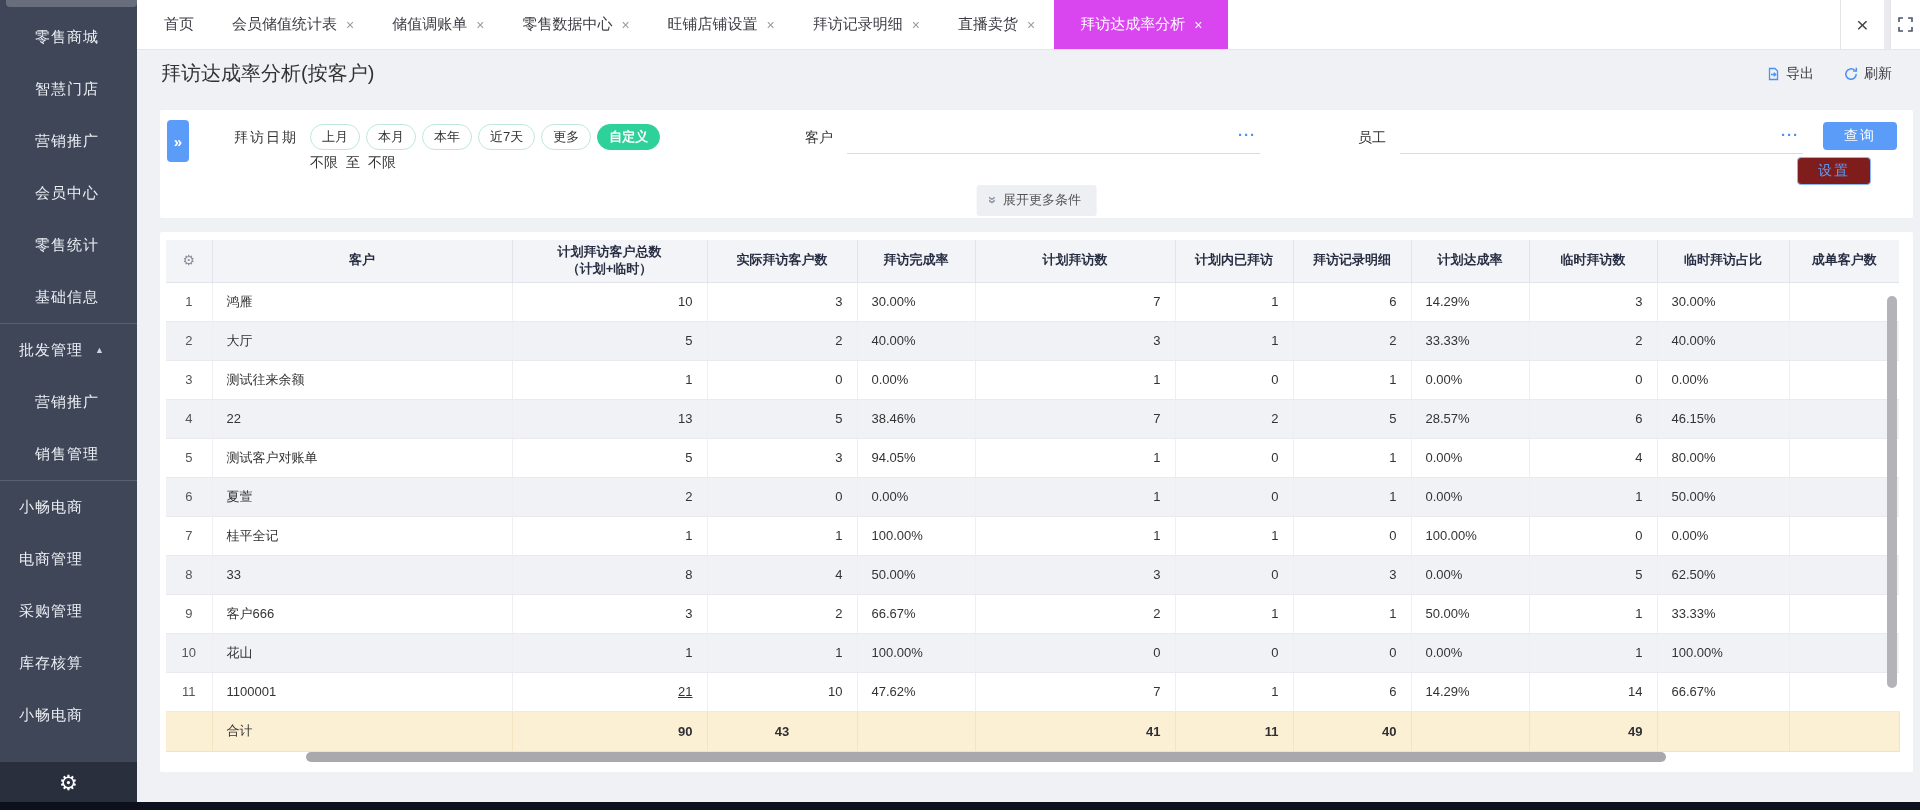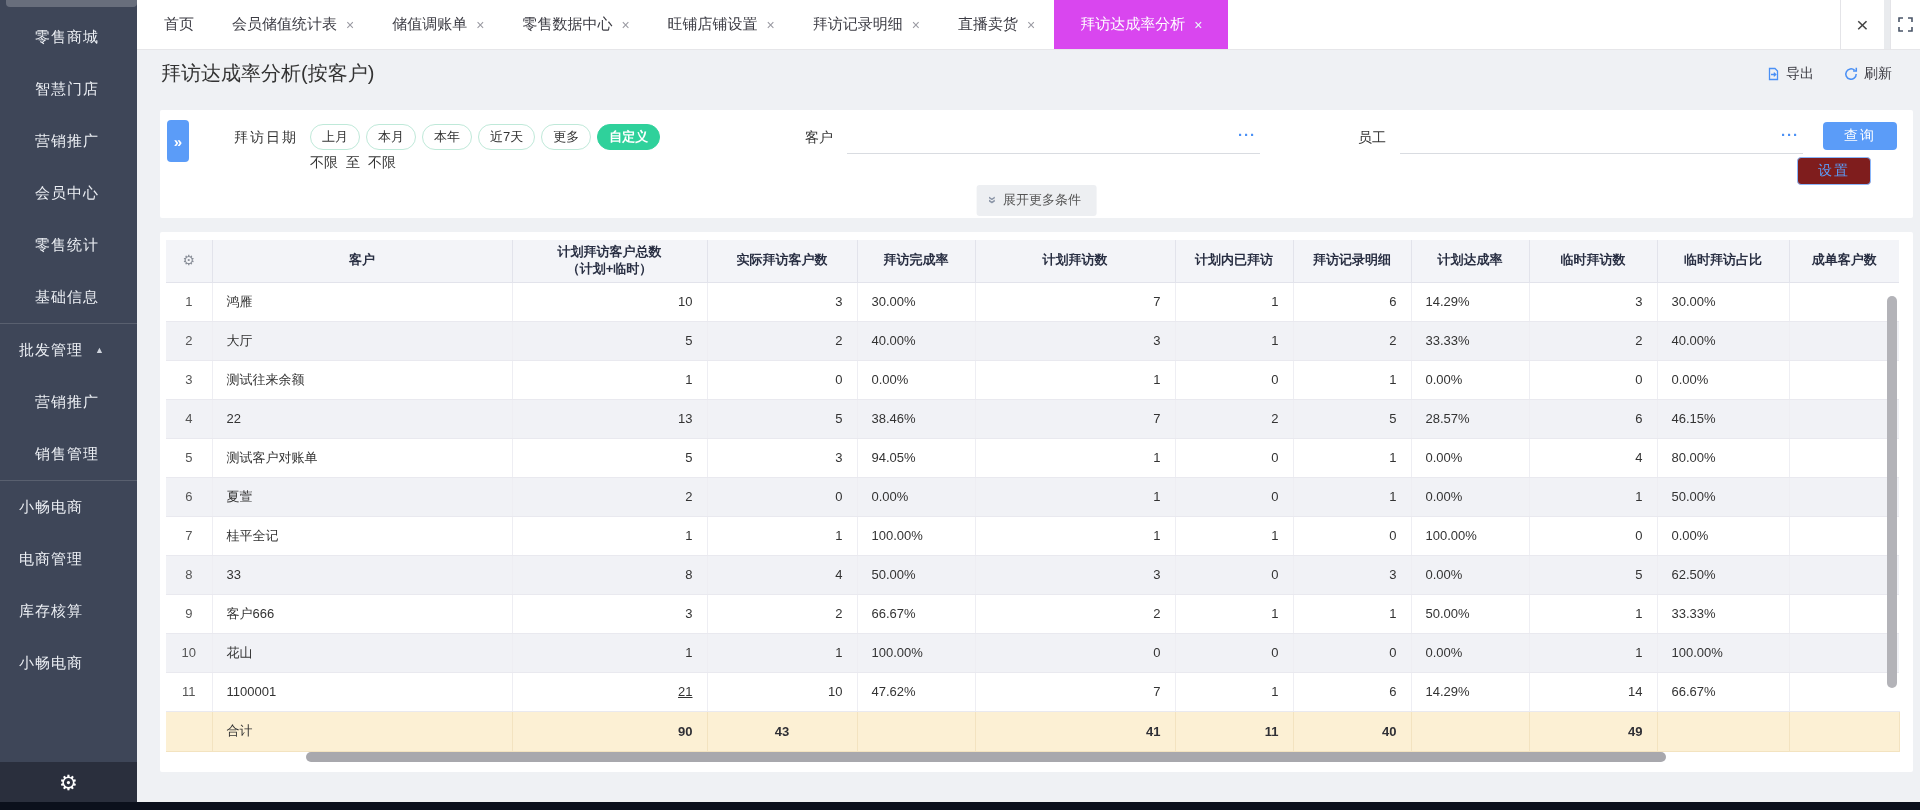--- a/index.html
+++ b/index.html
@@ -117,20 +117,23 @@
       </div>
       <div class="side-item lvl2">
         <span>销售管理</span>
       </div>
       <div class="side-divider"></div>
       <div class="side-item lvl1">
         <span>小畅电商</span>
       </div>
       <div class="side-item lvl1">
         <span>电商管理</span>
+      </div>
+      <div class="side-item lvl1">
+        <span>采购管理</span>
       </div>
       <div class="side-item lvl1">
         <span>库存核算</span>
       </div>
       <div class="side-item lvl1">
         <span>小畅电商</span>
       </div>
     </div>
   <div class="side-gear-bar">
     <span class="side-gear">⚙</span>

